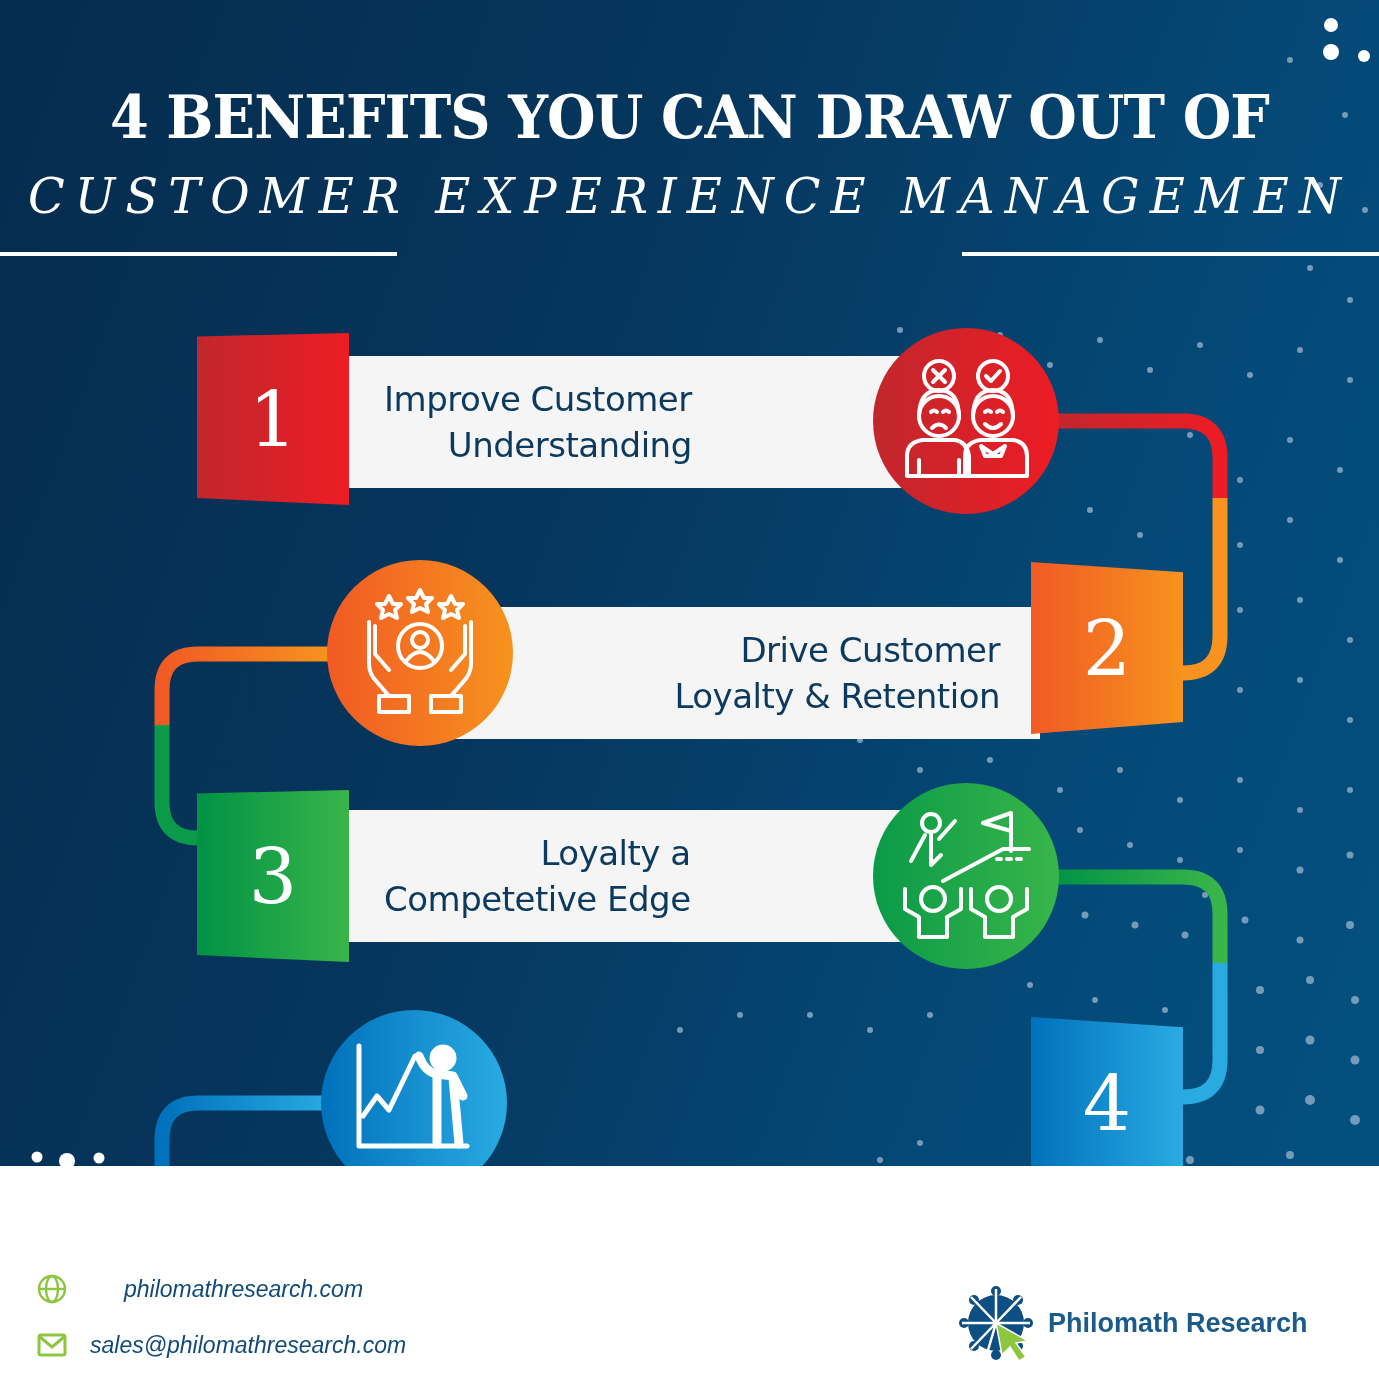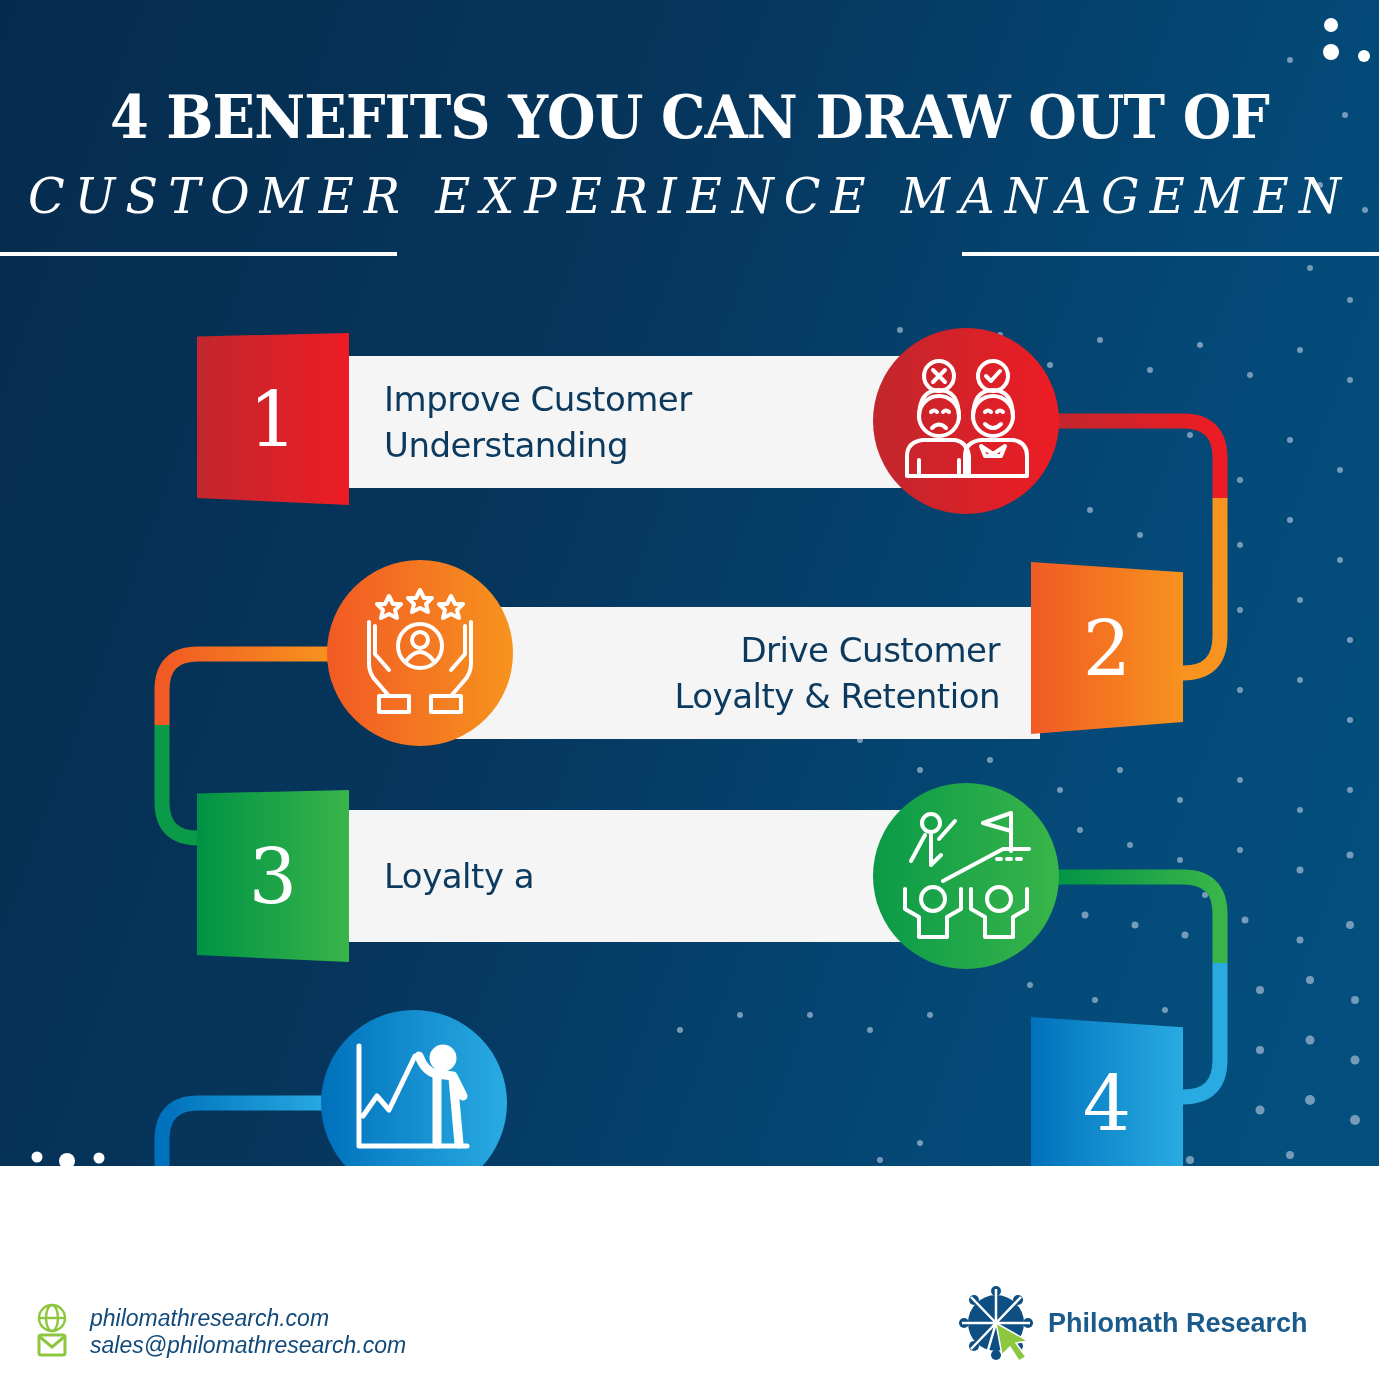--- a/index.html
+++ b/index.html
@@ -22,21 +22,21 @@
 
   .rule { position: absolute; top: 252px; height: 4px; background: #fff; }
 
   .bar {
     position: absolute; height: 132px; background: #f5f5f5; display: flex; align-items: center;
   }
   .bar-text {
     font-family: "DejaVu Sans", sans-serif; color: #0b3a5e; font-size: 34px; line-height: 46px;
     letter-spacing: -0.5px;
   }
-  .bar-text div { white-space: nowrap; }
+  .bar-text div { white-space: nowrap; text-align: right; }
 
   .numbox {
     position: absolute; width: 152px; height: 172px; display: flex; align-items: center; justify-content: center;
     color: #fff; font-family: "DejaVu Serif", serif; font-size: 76px;
   }
   .numbox.left { clip-path: polygon(0 2%, 100% 0, 100% 100%, 0 96%); }
   .numbox.right { clip-path: polygon(0 0, 100% 6%, 100% 93%, 0 100%); }
 
   .circle {
     position: absolute; width: 186px; height: 186px; border-radius: 50%;
@@ -260,20 +260,21 @@
       <path d="M14 34 v42 q0 10 8 18 l12 14 M20 38 v28 l14 16"></path>
       <path d="M116 34 v42 q0 10 -8 18 l-12 14 M110 38 v28 l-14 16"></path>
       <rect x="24" y="108" width="30" height="16"></rect>
         <rect x="76" y="108" width="30" height="16"></rect>
     </svg>
   </div>
 
   <div class="bar" style="left:340px;top:810px;width:600px;padding-left:44px;">
     <div class="bar-text">
       <div>Loyalty a</div>
+      <div>Competetive Edge</div>
     </div>
   </div>
   <div class="numbox left" style="left:197px;top:790px;background:linear-gradient(90deg,#009245,#39b54a);">
     <span>3</span>
   </div>
   <div class="circle" style="left:873px;top:783px;background:linear-gradient(90deg,#0a9a48,#39b54a);">
     <svg width="130" height="130" viewBox="0 0 130 130" fill="none" stroke="#fff" stroke-width="4" stroke-linejoin="round" stroke-linecap="round">
       <circle cx="30" cy="12" r="9"></circle>
         <path d="M38 28 l16 -18 M24 24 l-14 26 M30 24 v30 l10 -10"></path>
       <path d="M110 2 v38 M110 2 l-28 10 l28 8"></path>
@@ -292,21 +293,21 @@
     <svg width="130" height="130" viewBox="0 0 130 130" fill="none" stroke="#fff" stroke-width="5" stroke-linejoin="round" stroke-linecap="round">
       <path d="M10 8 v100 h108"></path>
       <path d="M14 78 l14 -20 l12 14 l26 -54 l6 4"></path>
       <circle cx="94" cy="20" r="11" fill="#fff"></circle>
       <path d="M70 18 q6 16 18 18 l16 2 l10 20 M88 36 v70 M104 40 l6 66" stroke-width="9"></path>
     </svg>
   </div>
 </div>
 
 <div class="footer">
-  <div class="contact-row" style="top:37px;">
+  <div class="contact-row" style="top:8px;gap:34px;">
     <svg class="ico" viewBox="0 0 32 32" fill="none" stroke="#8dc63f" stroke-width="2.4">
       <circle cx="16" cy="16" r="13"></circle>
         <ellipse cx="16" cy="16" rx="6" ry="13"></ellipse>
         <path d="M3 16 h26"></path>
     </svg>
     <span class="contact-text">philomathresearch.com</span>
   </div>
   <div class="contact-row" style="top:64px;">
     <svg class="ico" viewBox="0 0 32 32" fill="none" stroke="#8dc63f" stroke-width="3">
       <rect x="3" y="6" width="26" height="20" rx="2"></rect>

